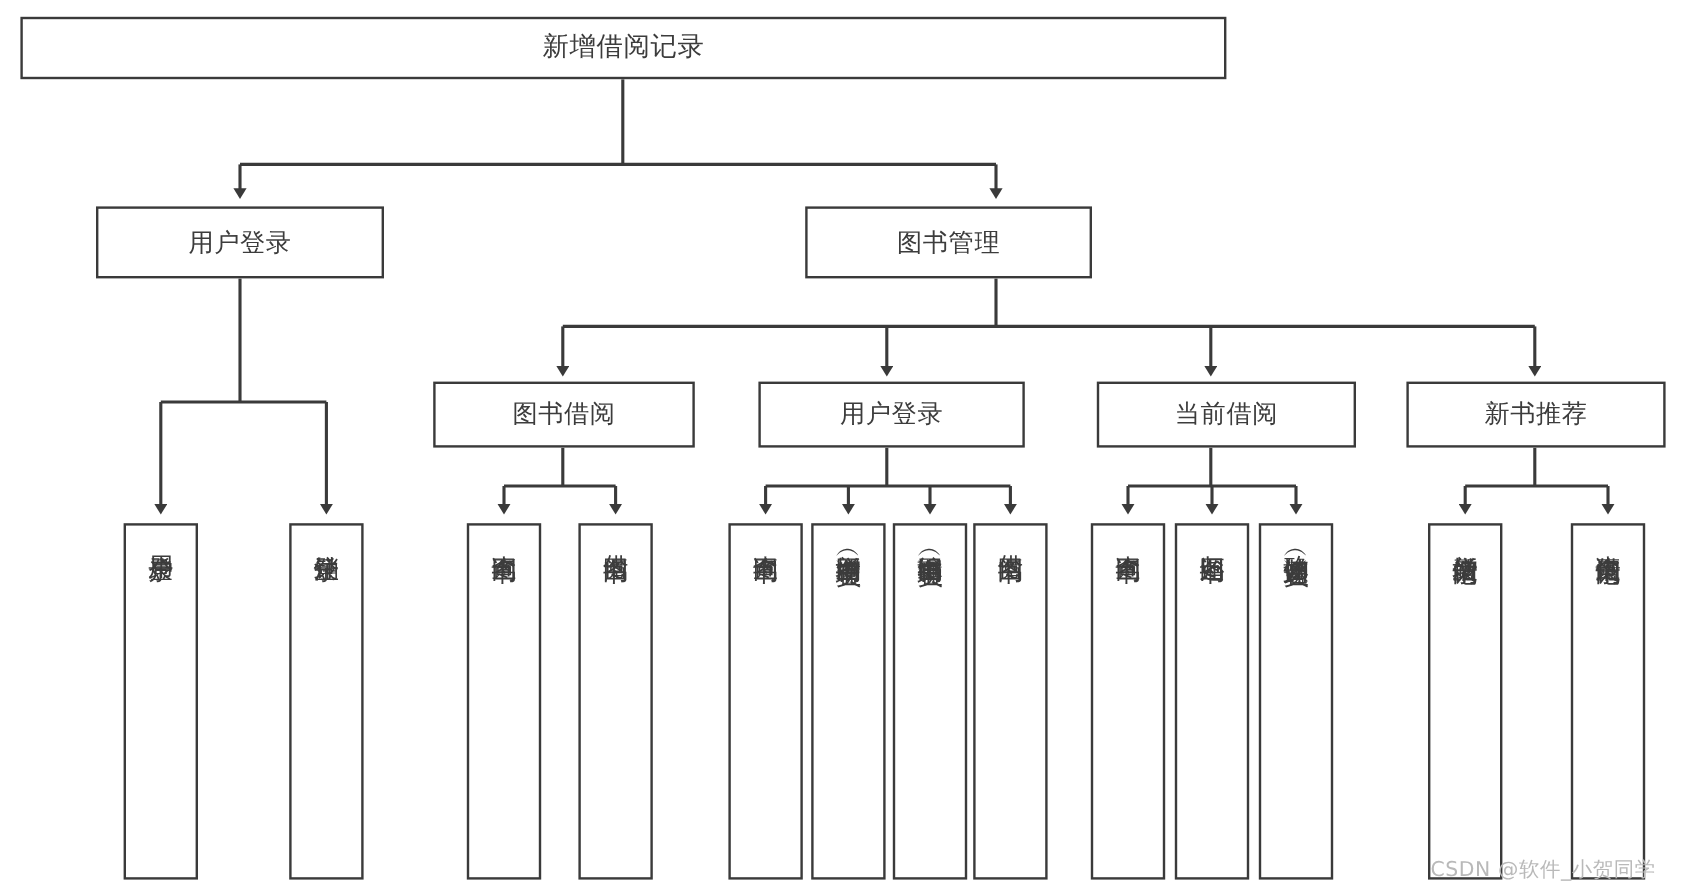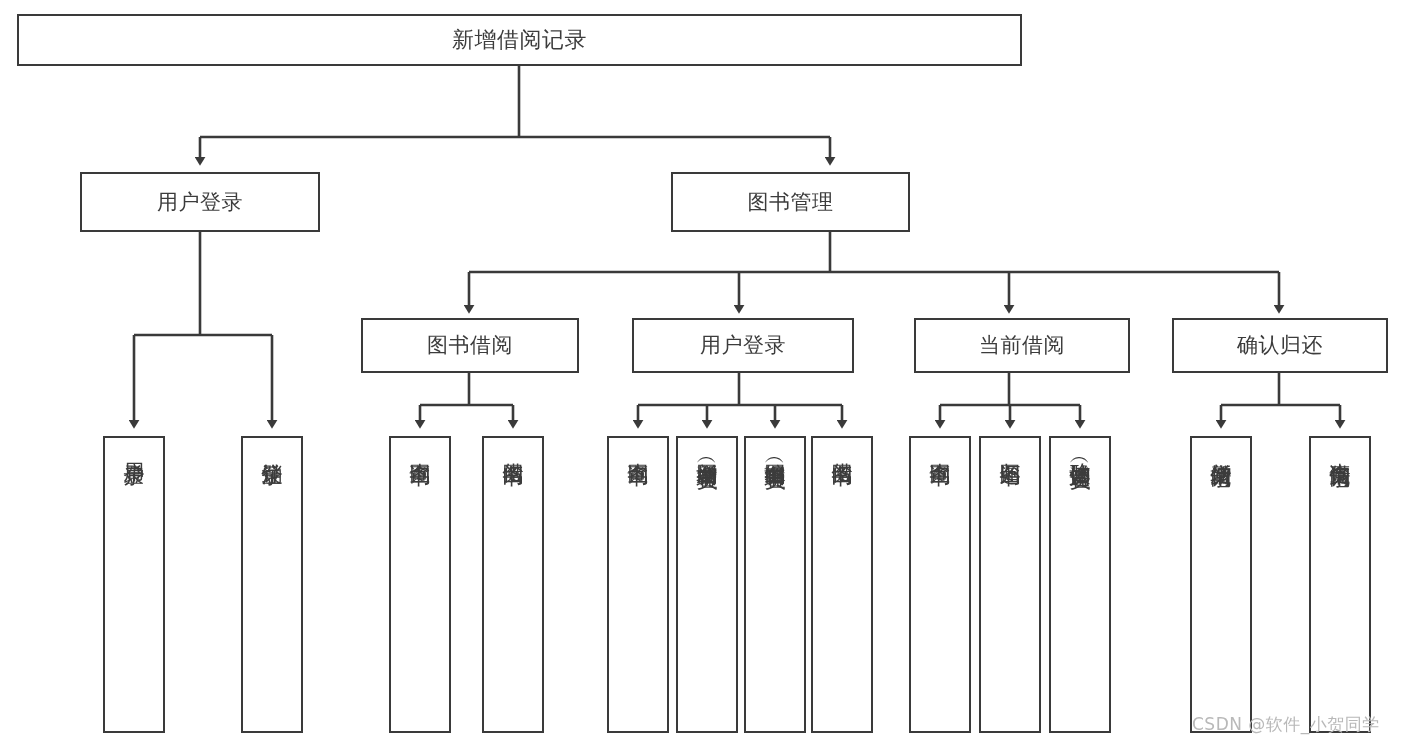--- a/index.html
+++ b/index.html
@@ -138,21 +138,21 @@
   <div class="node horizontal" style="left:361px; top:318px; width:218px; height:55px;">
     <span class="node-label">图书借阅</span>
   </div>
   <div class="node horizontal" style="left:632px; top:318px; width:222px; height:55px;">
     <span class="node-label">用户登录</span>
   </div>
   <div class="node horizontal" style="left:914px; top:318px; width:216px; height:55px;">
     <span class="node-label">当前借阅</span>
   </div>
   <div class="node horizontal" style="left:1172px; top:318px; width:216px; height:55px;">
-    <span class="node-label">确认归还</span>
+    <span class="node-label">新书推荐</span>
   </div>
 
   <div class="node vertical" style="left:103px; top:436px; width:62px; height:297px;">
     <span class="node-label">用户登录</span>
   </div>
   <div class="node vertical" style="left:241px; top:436px; width:62px; height:297px;">
     <span class="node-label">注销登录</span>
   </div>
 
   <div class="node vertical" style="left:389px; top:436px; width:62px; height:297px;">

